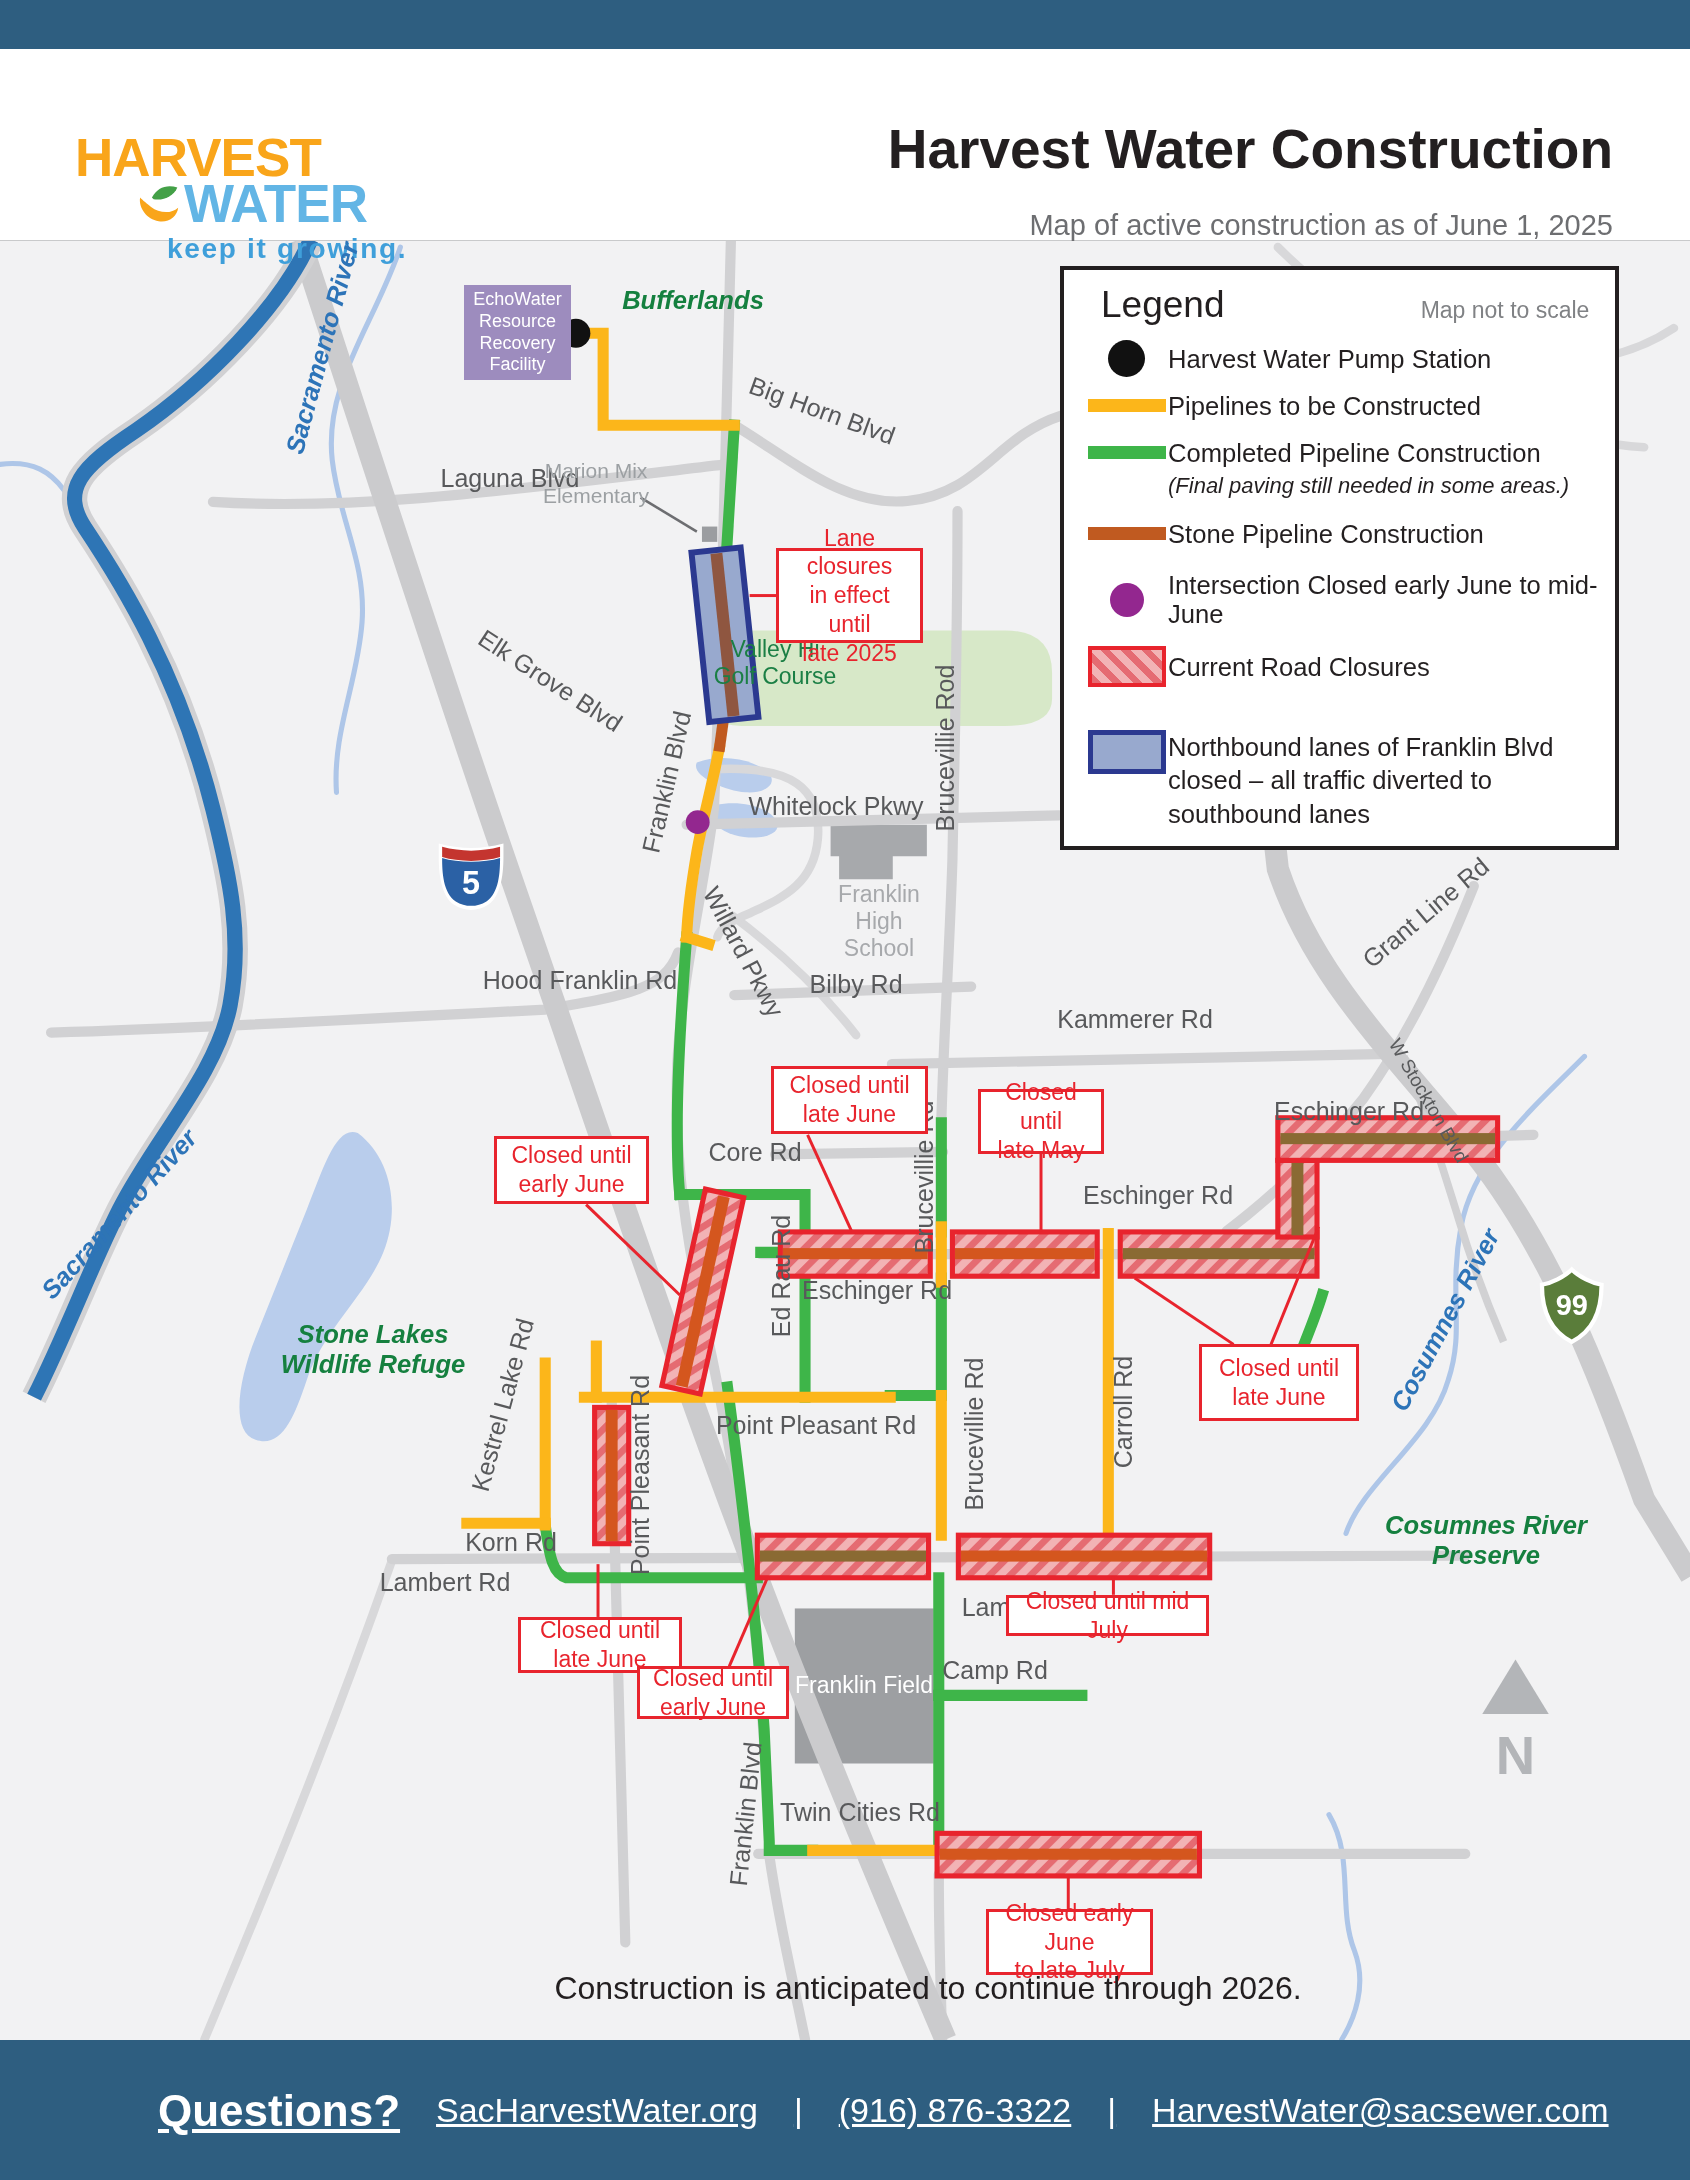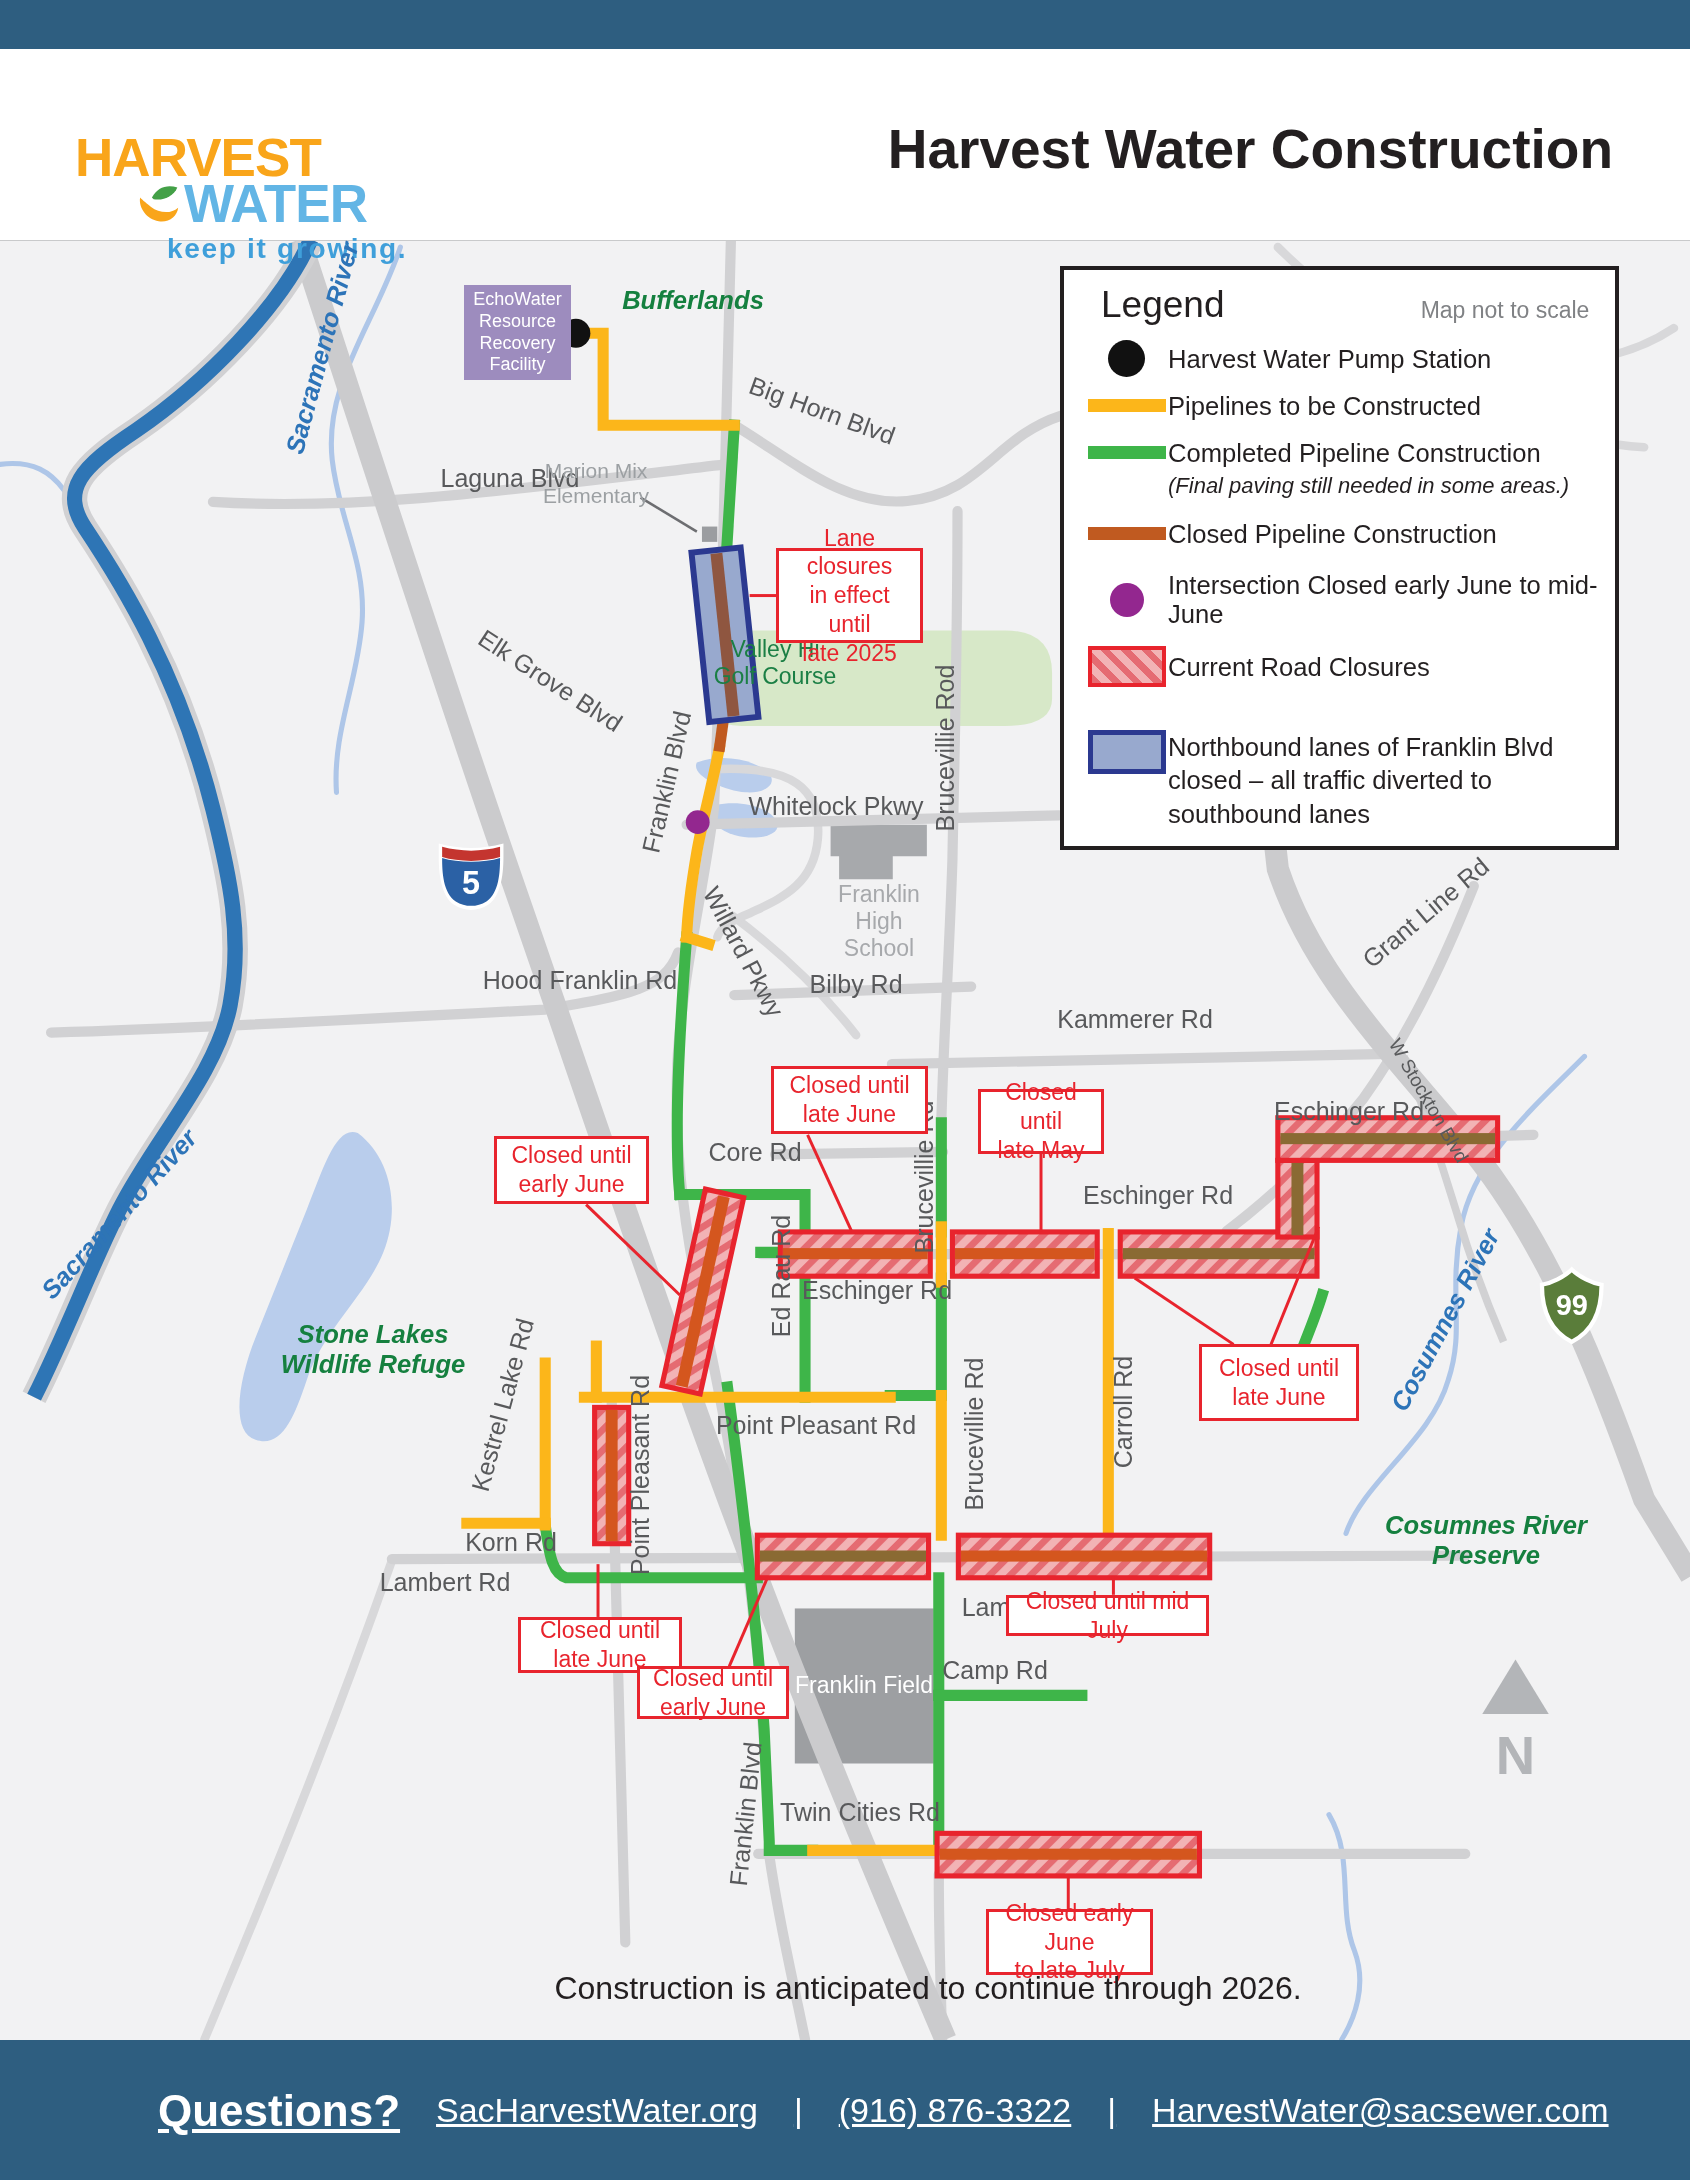--- a/index.html
+++ b/index.html
@@ -213,20 +213,21 @@
     <div class="logo-line1">HARVEST</div>
     <div class="logo-line2">
       <svg width="44" height="39" viewBox="0 0 52 46">
         <path d="M6 16 C4 28 14 42 28 44 C40 46 50 38 51 28 C42 36 28 34 19 27 C11 21 8 18 6 16 Z" fill="#f9a51a"></path>
         <path d="M20 16 C26 4 38 0 50 4 C46 14 34 20 22 18 Z" fill="#43a047"></path>
       </svg>
       <span class="water">WATER</span>
     </div>
     <div class="logo-tag">keep it growing.</div>
     <div class="title">Harvest Water Construction</div>
+    <div class="subtitle">Map of active construction as of June 1, 2025</div>
   </div>
 
   <div class="facility">EchoWater
 Resource
 Recovery
 Facility</div>
 
   <div class="mlabel lbl-green" style="left:693px;top:300px;transform:translate(-50%,-50%);">Bufferlands</div>
   <div class="mlabel lbl-road" style="left:822px;top:411px;transform:translate(-50%,-50%) rotate(20deg);">Big Horn Blvd</div>
   <div class="mlabel lbl-road" style="left:510px;top:479px;transform:translate(-50%,-50%);">Laguna Blvd</div>
@@ -300,21 +301,21 @@
     <div class="lg-text" style="top:89px;">Harvest Water Pump Station</div>
 
     <div class="lg-swatch sw-line" style="top:129px;background:#fcb61a;"></div>
     <div class="lg-text" style="top:136px;">Pipelines to be Constructed</div>
 
     <div class="lg-swatch sw-line" style="top:176px;background:#3eb549;"></div>
     <div class="lg-text" style="top:183px;">Completed Pipeline Construction</div>
     <div class="lg-sub" style="top:216px;">(Final paving still needed in some areas.)</div>
 
     <div class="lg-swatch sw-line" style="top:257px;background:#c05a20;"></div>
-    <div class="lg-text" style="top:264px;">Closed Pipeline Construction</div>
+    <div class="lg-text" style="top:264px;">Stone Pipeline Construction</div>
 
     <div class="lg-swatch sw-dot" style="top:313px;left:46px;width:34px;height:34px;background:#93278f;"></div>
     <div class="lg-text" style="top:330px;">Intersection Closed early June to mid-June</div>
 
     <div class="lg-swatch sw-hatch" style="top:376px;"></div>
     <div class="lg-text" style="top:397px;">Current Road Closures</div>
 
     <div class="lg-swatch sw-nb" style="top:460px;"></div>
     <div class="lg-text" style="top:511px;white-space:pre-line;line-height:1.3;">Northbound lanes of Franklin Blvd
 closed – all traffic diverted to

